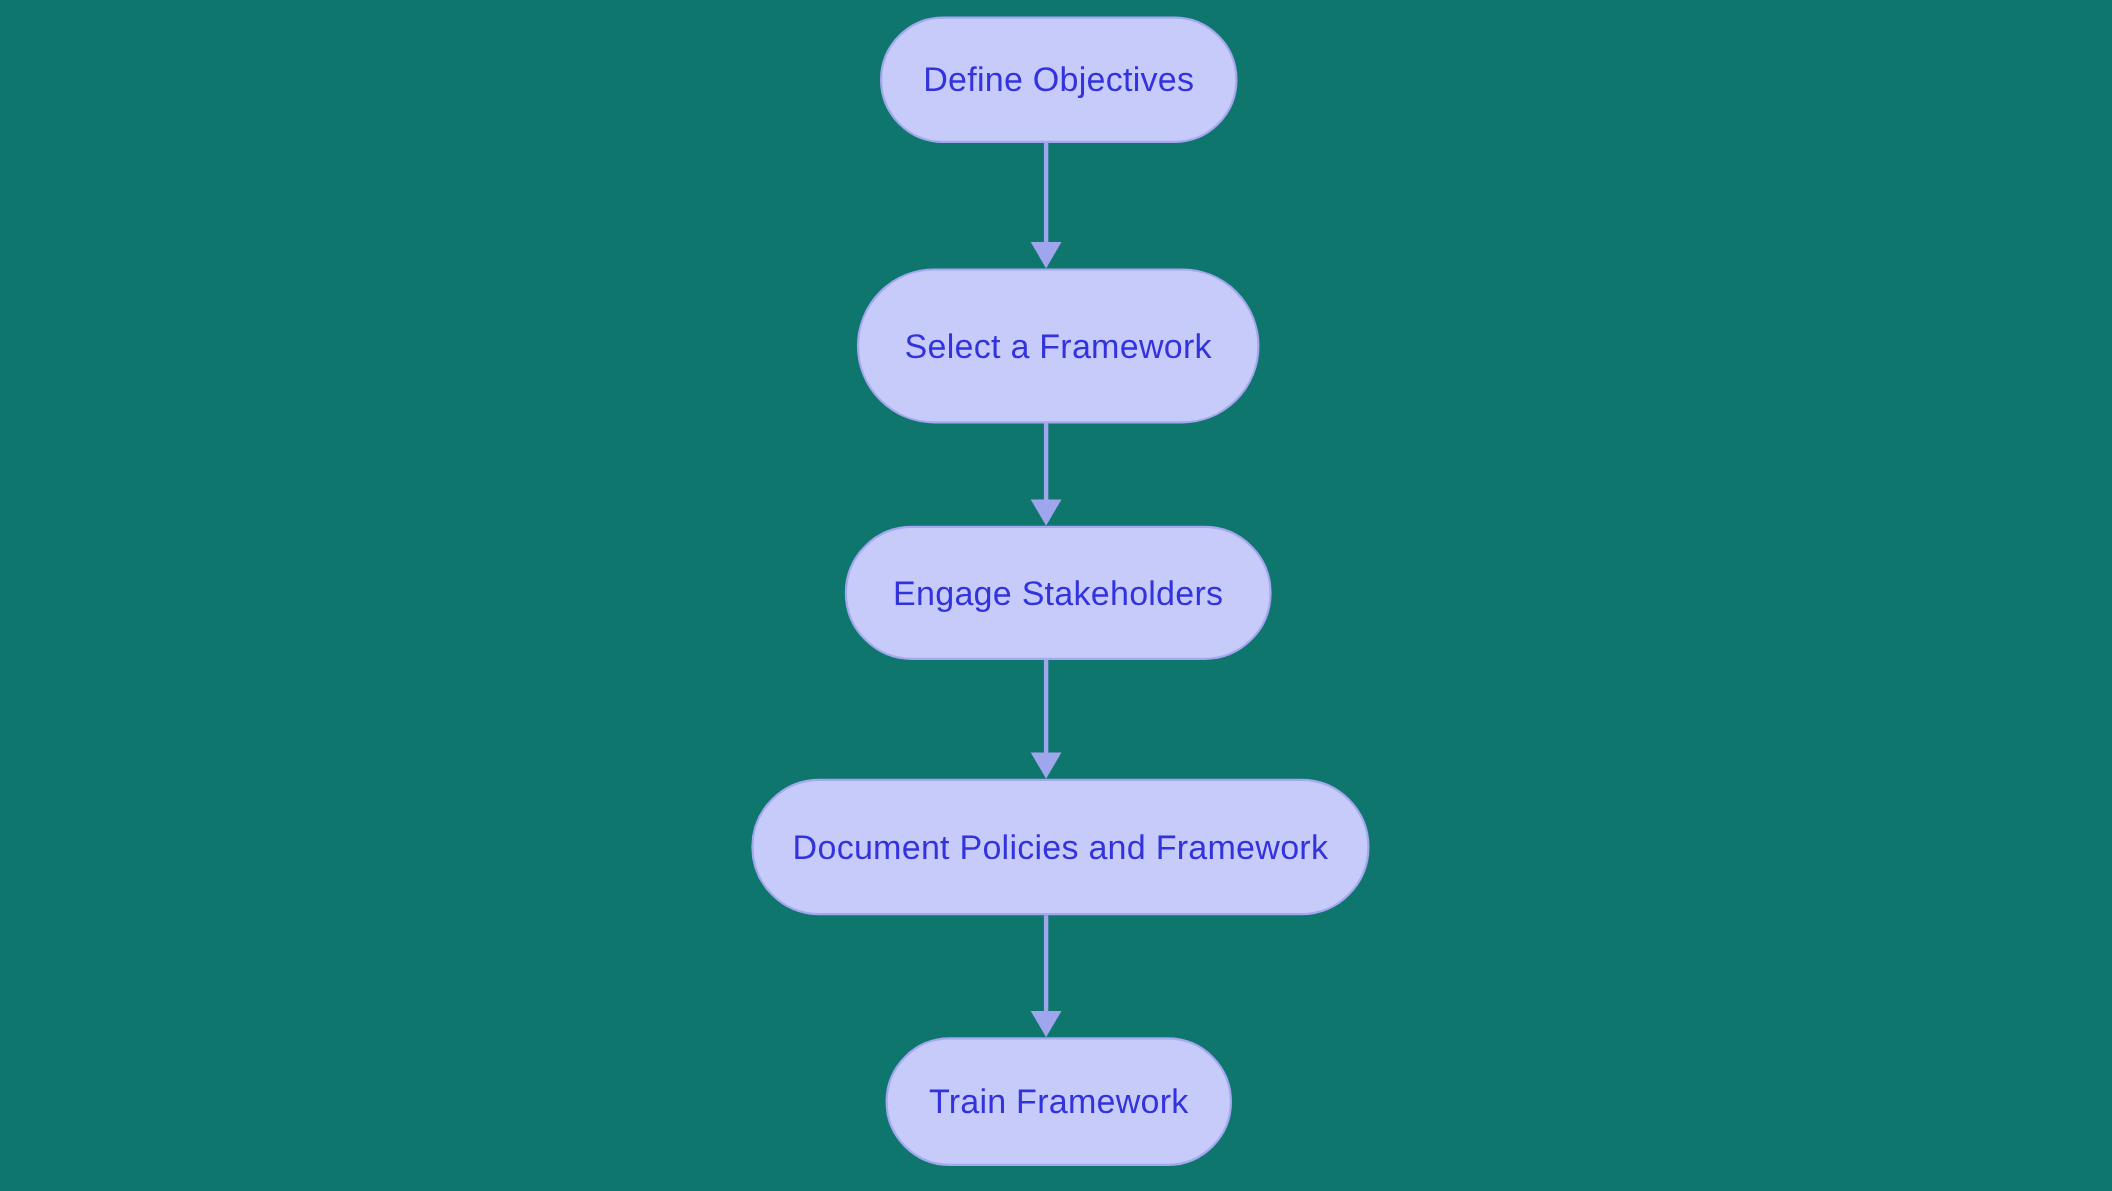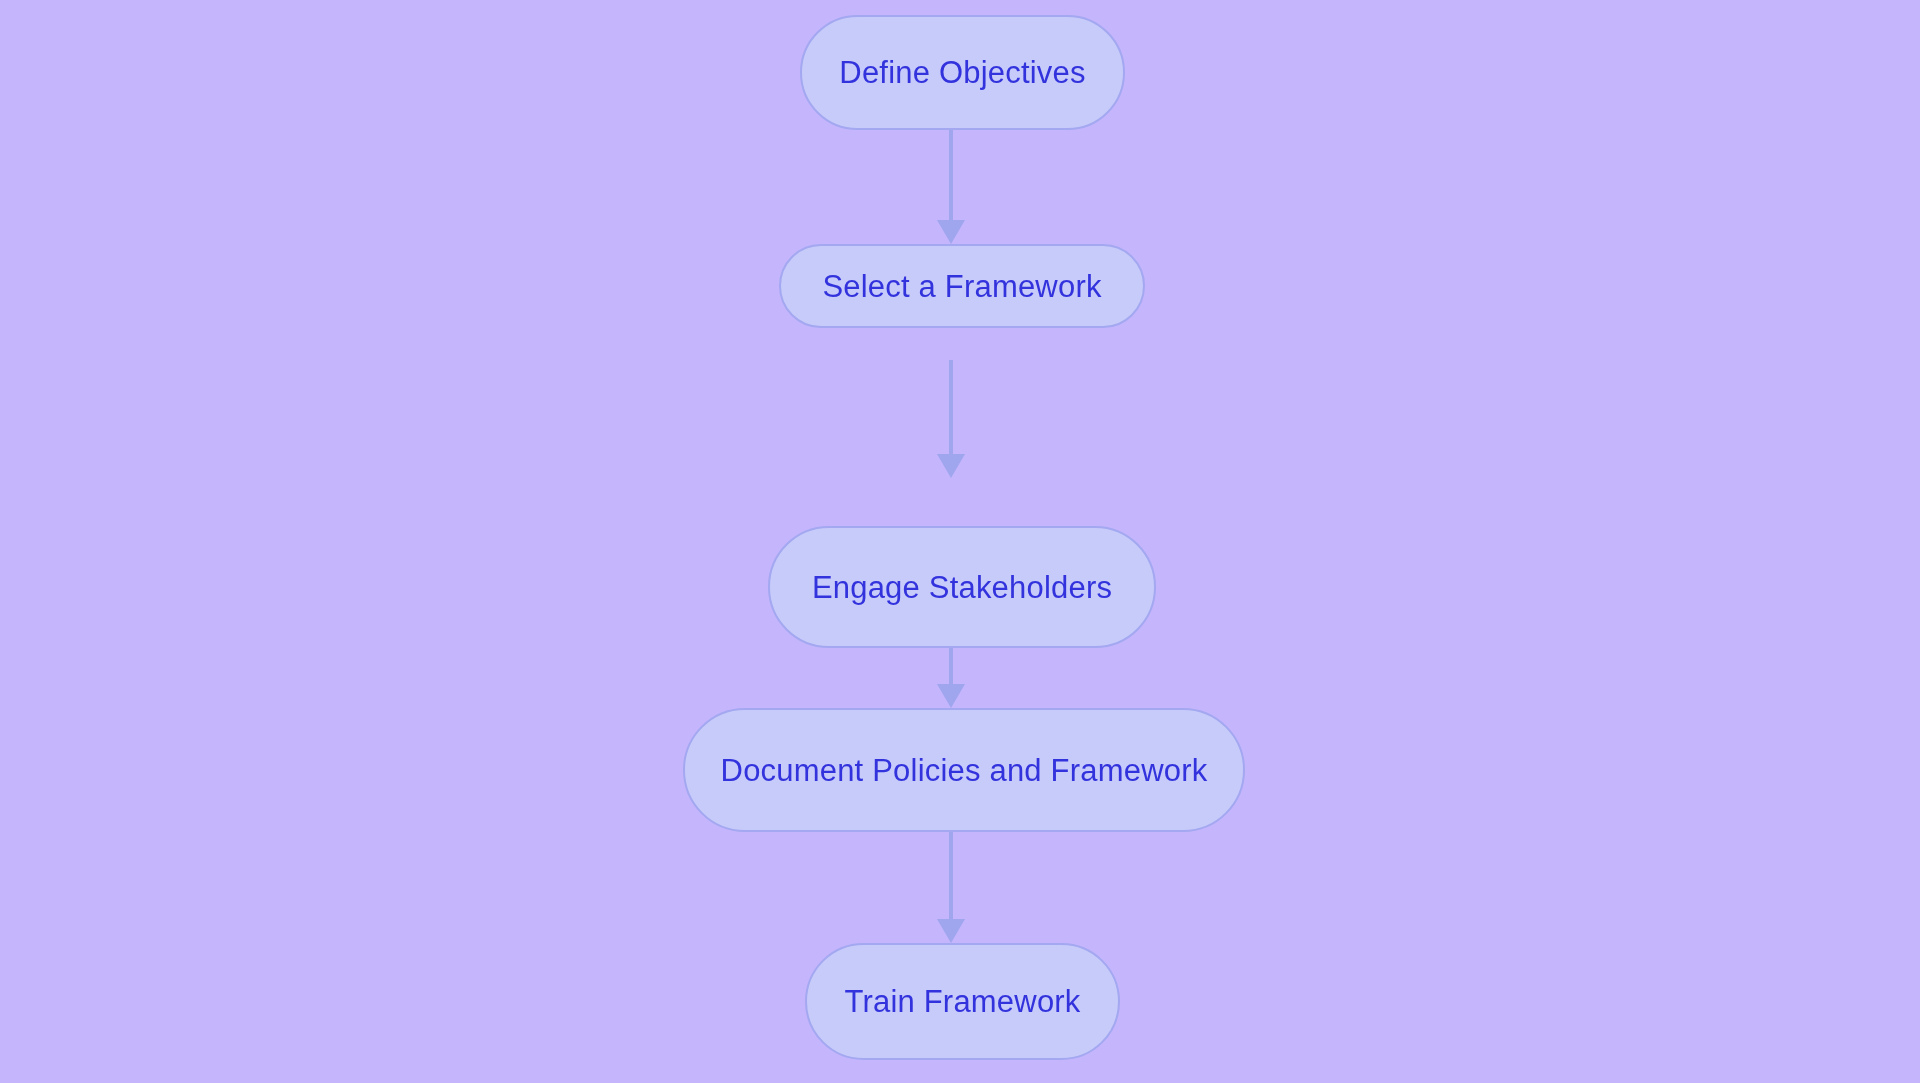--- a/index.html
+++ b/index.html
@@ -12,21 +12,21 @@
     width: 1920px;
     height: 1083px;
     overflow: hidden;
     font-family: "Liberation Sans", "DejaVu Sans", sans-serif;
   }
 
   #flowchart-canvas {
     position: relative;
     width: 1920px;
     height: 1083px;
-    background: #c4b5fd;
+    background: #0f766e;
   }
 
   .flow-node {
     position: absolute;
     box-sizing: border-box;
     display: flex;
     align-items: center;
     justify-content: center;
     background: #c7cbfa;
     border: 2px solid #a3a8f0;
@@ -84,25 +84,25 @@
 
   <svg class="flow-connector" style="left:931px; top:832px; width:40px; height:113px;" viewBox="0 0 40 113">
     <line class="connector-line" x1="20" y1="0" x2="20" y2="89"></line>
     <polygon class="connector-head" points="6,87 34,87 20,111"></polygon>
   </svg>
 
   <div class="flow-node" style="left:800px; top:15px; width:325px; height:115px;">
     <span class="flow-node-label">Define Objectives</span>
   </div>
 
-  <div class="flow-node" style="left:779px; top:244px; width:366px; height:84px;text-align:right;">
+  <div class="flow-node" style="left:779px; top:244px; width:366px; height:141px;text-align:right;">
     <span class="flow-node-label">Select a Framework</span>
   </div>
 
-  <div class="flow-node" style="left:768px; top:478px; width:388px; height:122px;margin-top:48px;">
+  <div class="flow-node" style="left:768px; top:478px; width:388px; height:122px;">
     <span class="flow-node-label">Engage Stakeholders</span>
   </div>
 
   <div class="flow-node" style="left:683px; top:708px; width:562px; height:124px;">
     <span class="flow-node-label">Document Policies and Framework</span>
   </div>
 
   <div class="flow-node" style="left:805px; top:943px; width:315px; height:117px;">
     <span class="flow-node-label">Train Framework</span>
   </div>

